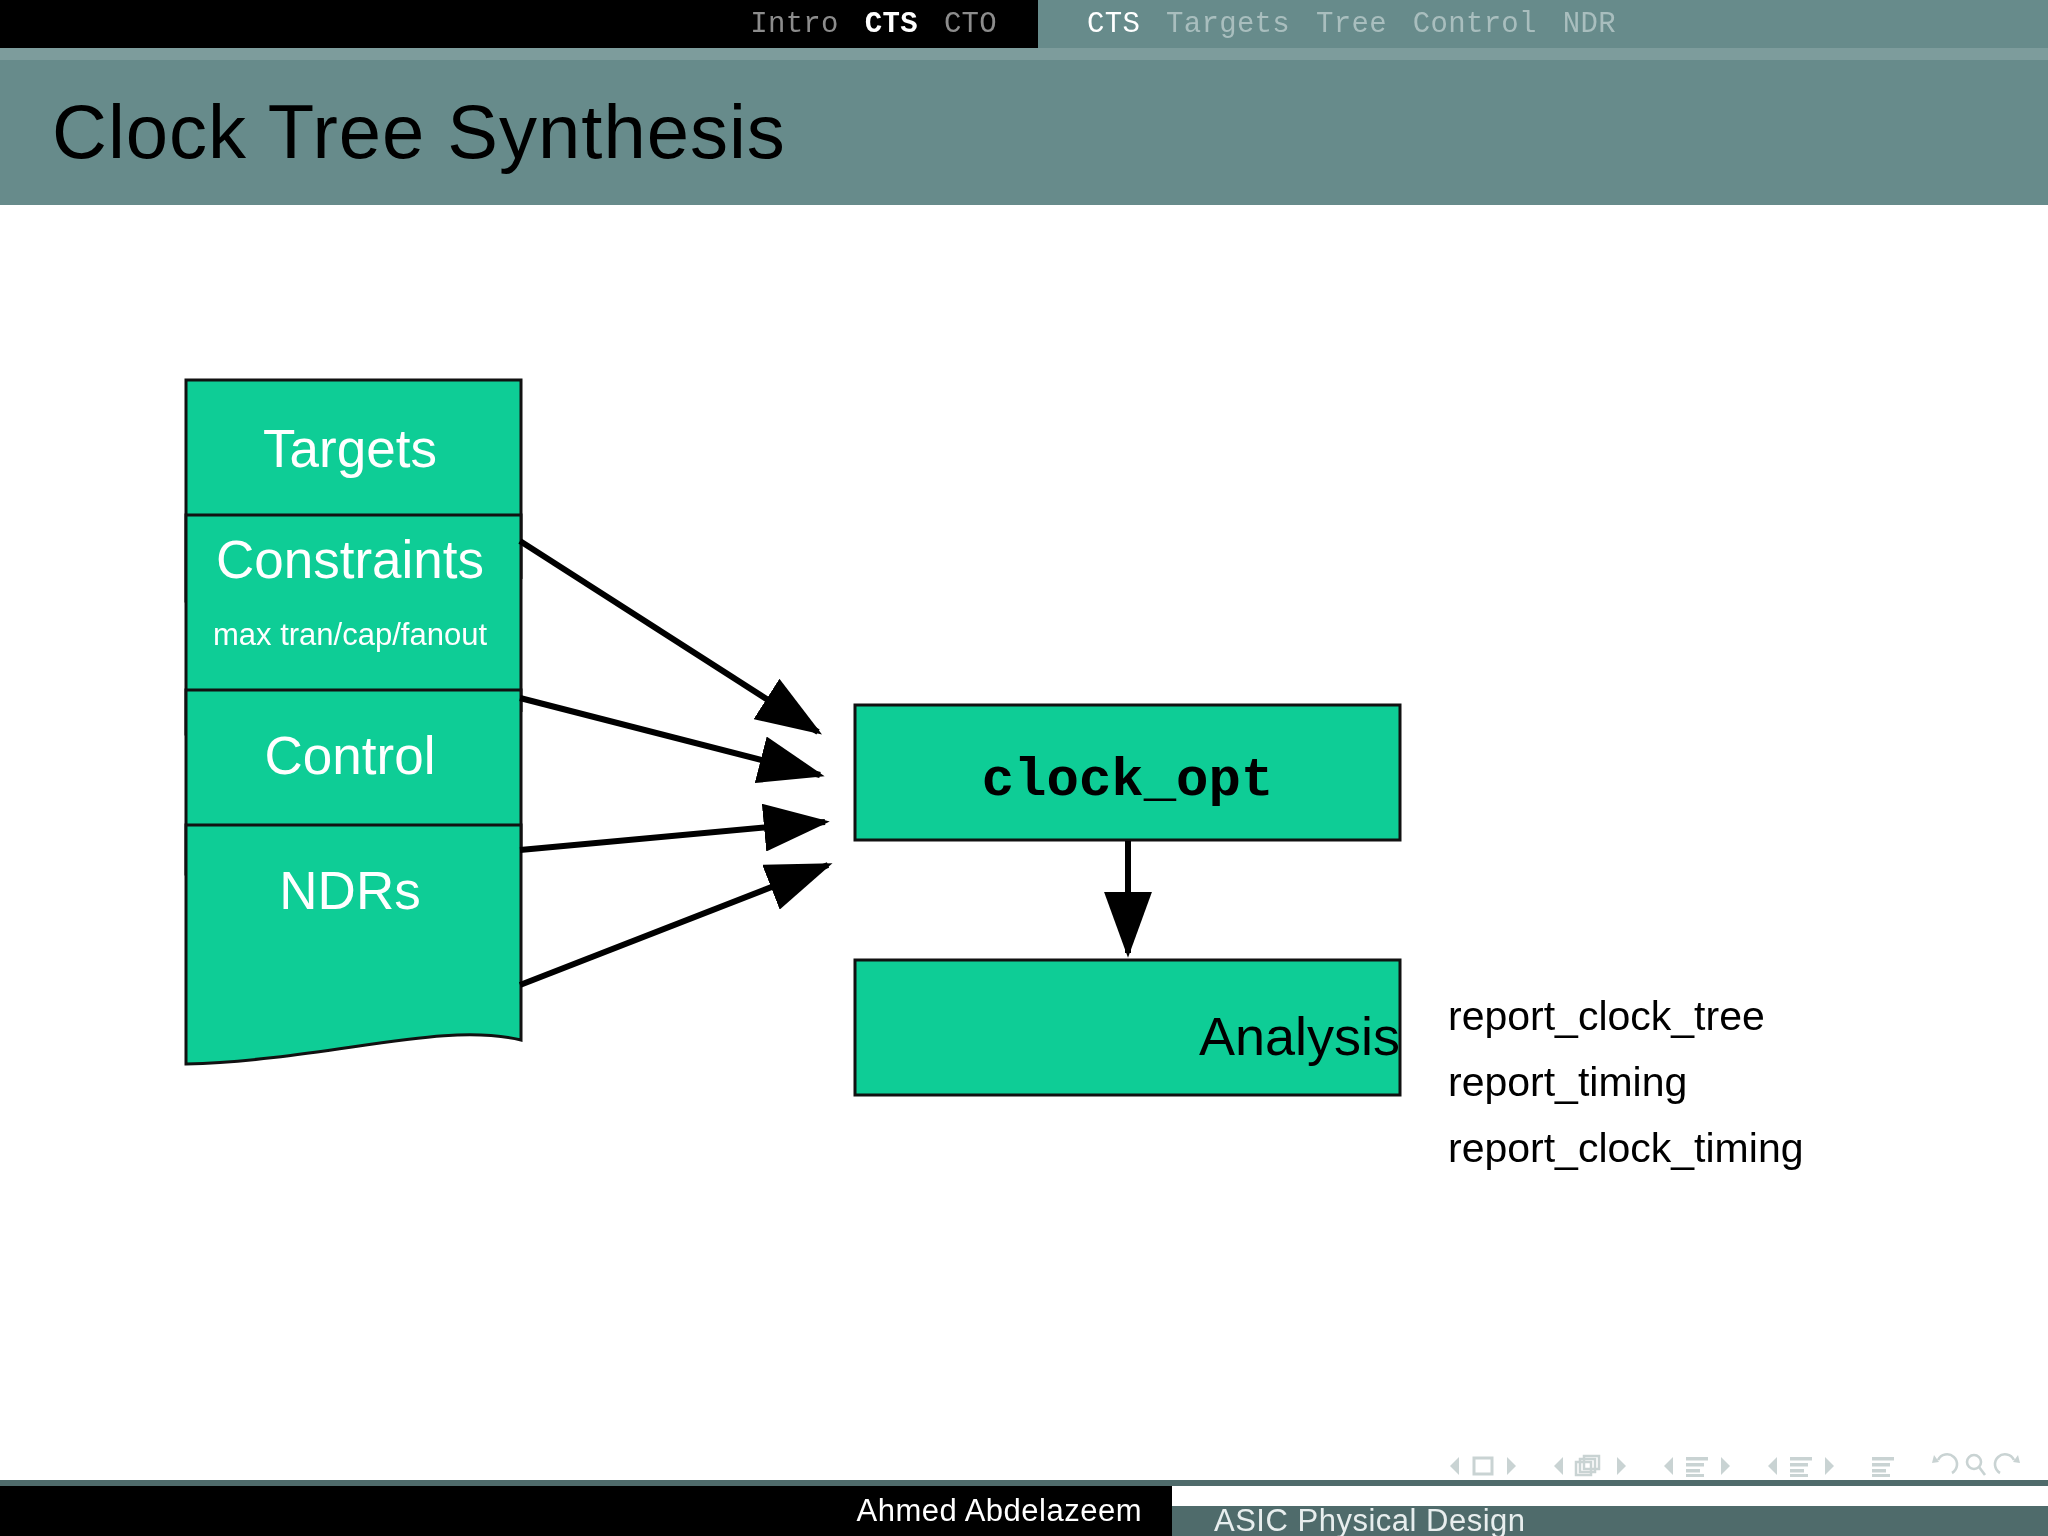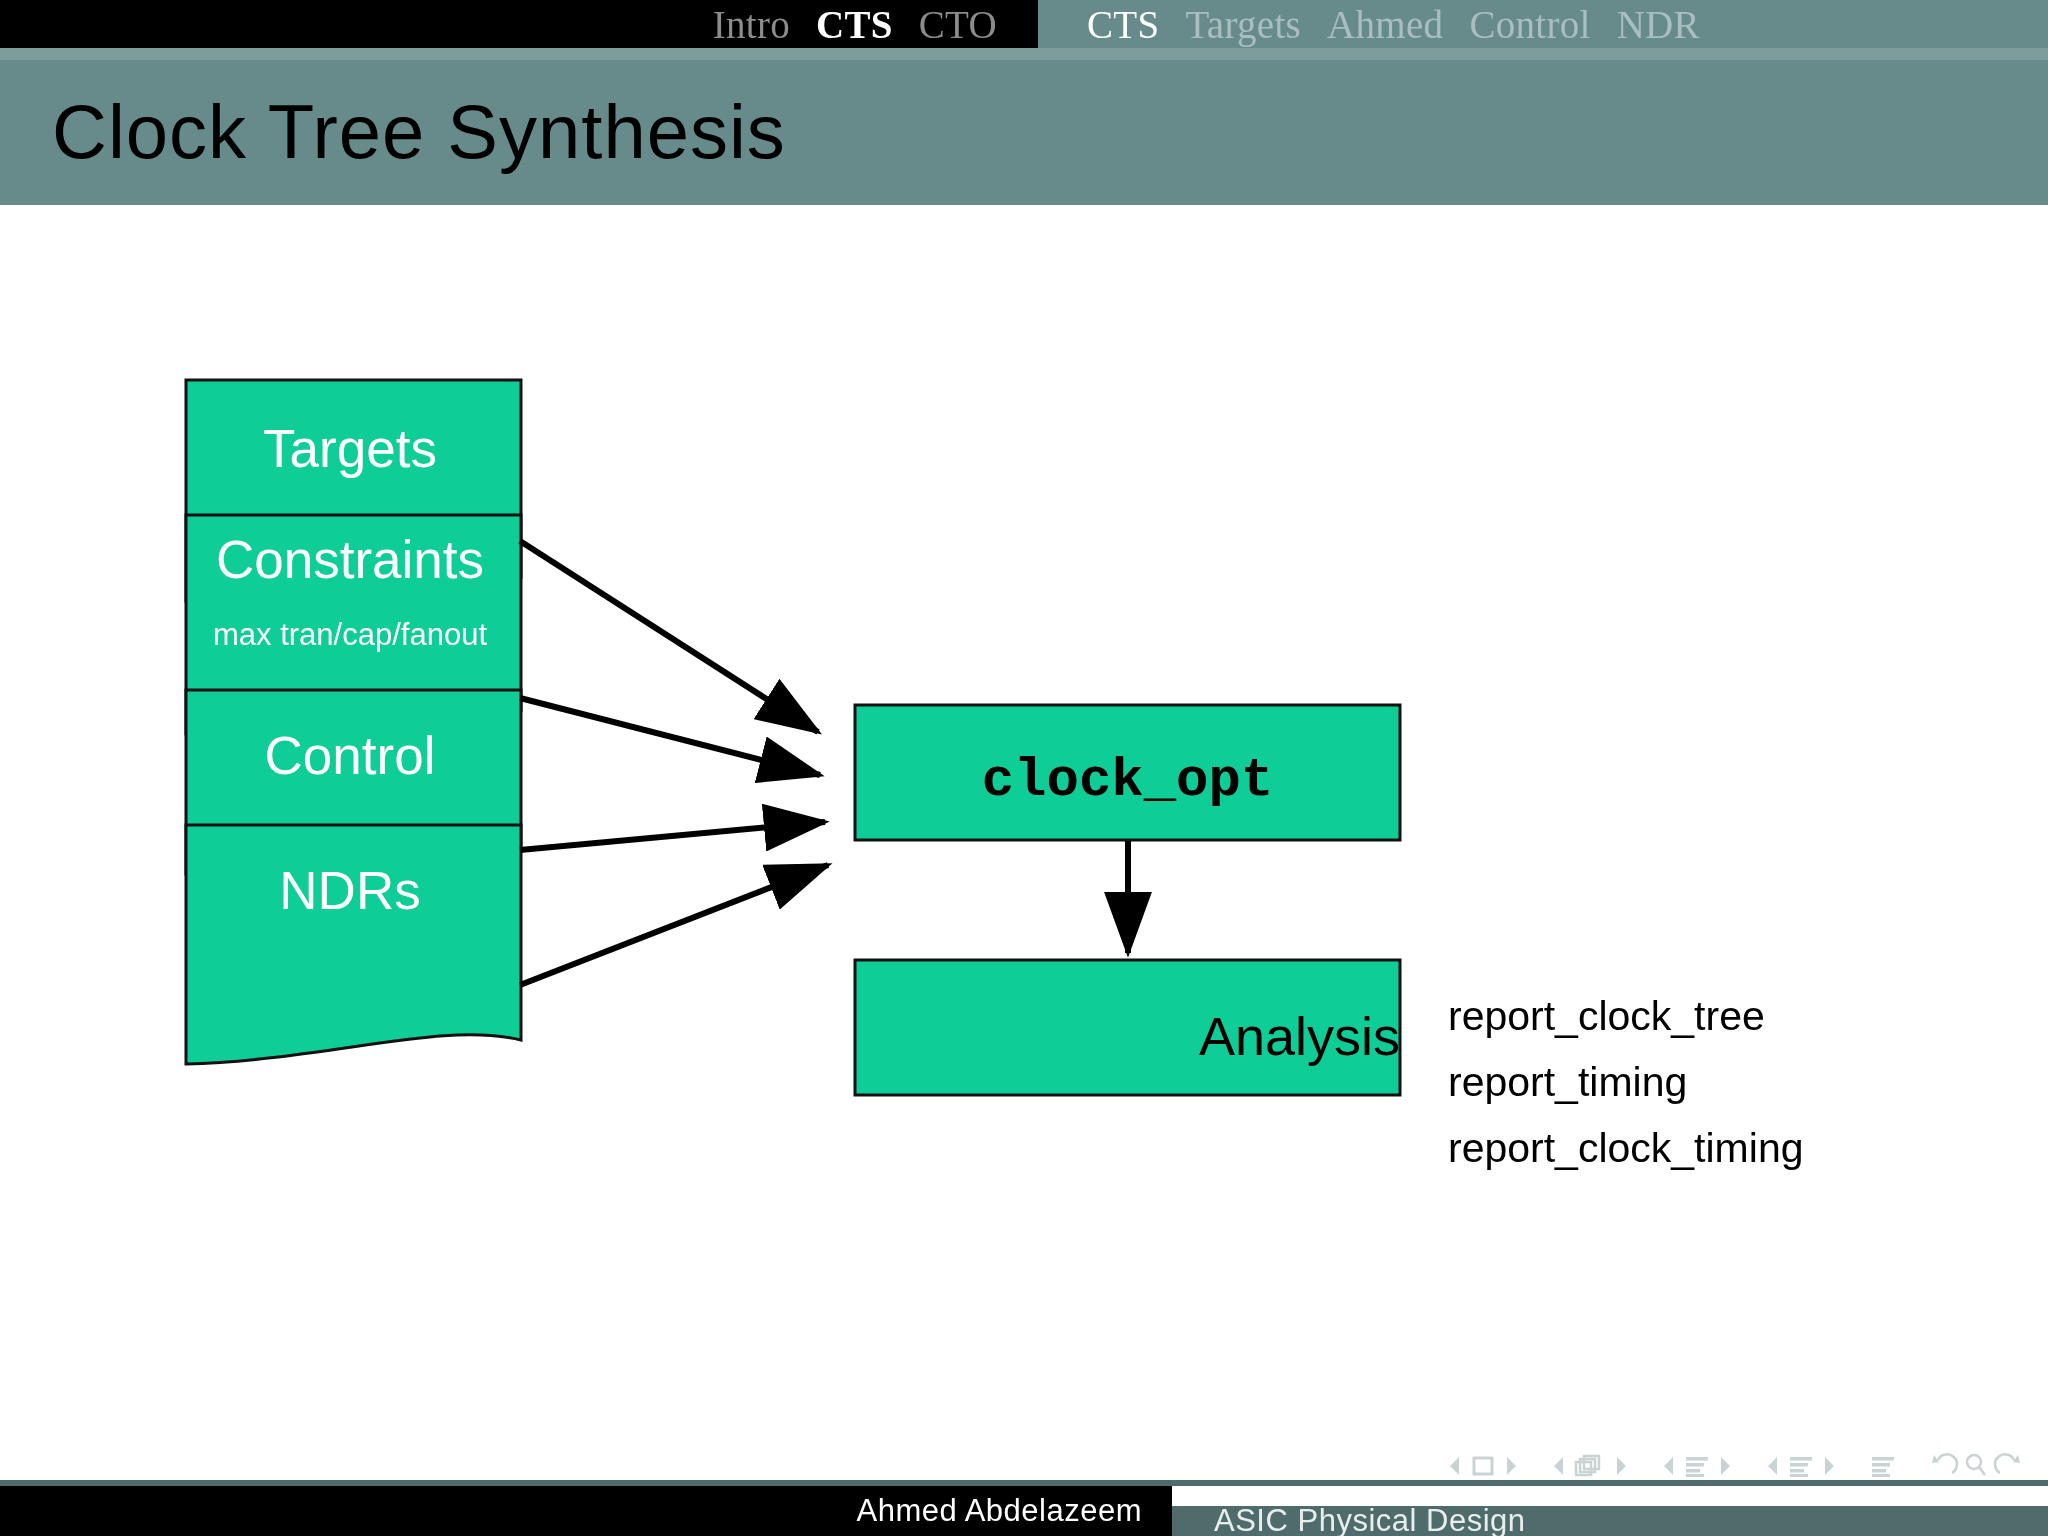--- a/index.html
+++ b/index.html
@@ -37,25 +37,25 @@
   .nav-right {
     flex: 1;
     height: 48px;
     background: #678b8b;
     display: flex;
     align-items: center;
     padding-left: 36px;
     box-sizing: border-box;
   }
   .nav-item {
-    font-size: 39px;
+    font-size: 29px;
     letter-spacing: 0.3px;
     margin: 12px 13px;
     white-space: nowrap;
-    font-family: Liberation Serif, serif;
+    font-family: Liberation Mono, monospace;
   }
   .nav-left .nav-item { color: #8c8c8c; }
   .nav-left .nav-item.active { color: #ffffff; font-weight: bold; }
   .nav-right .nav-item { color: #a9bebe; }
   .nav-right .nav-item.active { color: #ffffff; }
 
   .nav-underline {
     position: absolute;
     left: 0; top: 48px;
     width: 2048px;
@@ -203,21 +203,21 @@
 
 <div class="navbar">
   <div class="nav-left">
     <span class="nav-item">Intro</span>
     <span class="nav-item active">CTS</span>
     <span class="nav-item">CTO</span>
   </div>
   <div class="nav-right">
     <span class="nav-item active">CTS</span>
     <span class="nav-item">Targets</span>
-    <span class="nav-item">Ahmed</span>
+    <span class="nav-item">Tree</span>
     <span class="nav-item">Control</span>
     <span class="nav-item">NDR</span>
   </div>
 </div>
 <div class="nav-underline"></div>
 
 <div class="titlebar">
   <div class="slide-title">Clock Tree Synthesis</div>
 </div>
 

